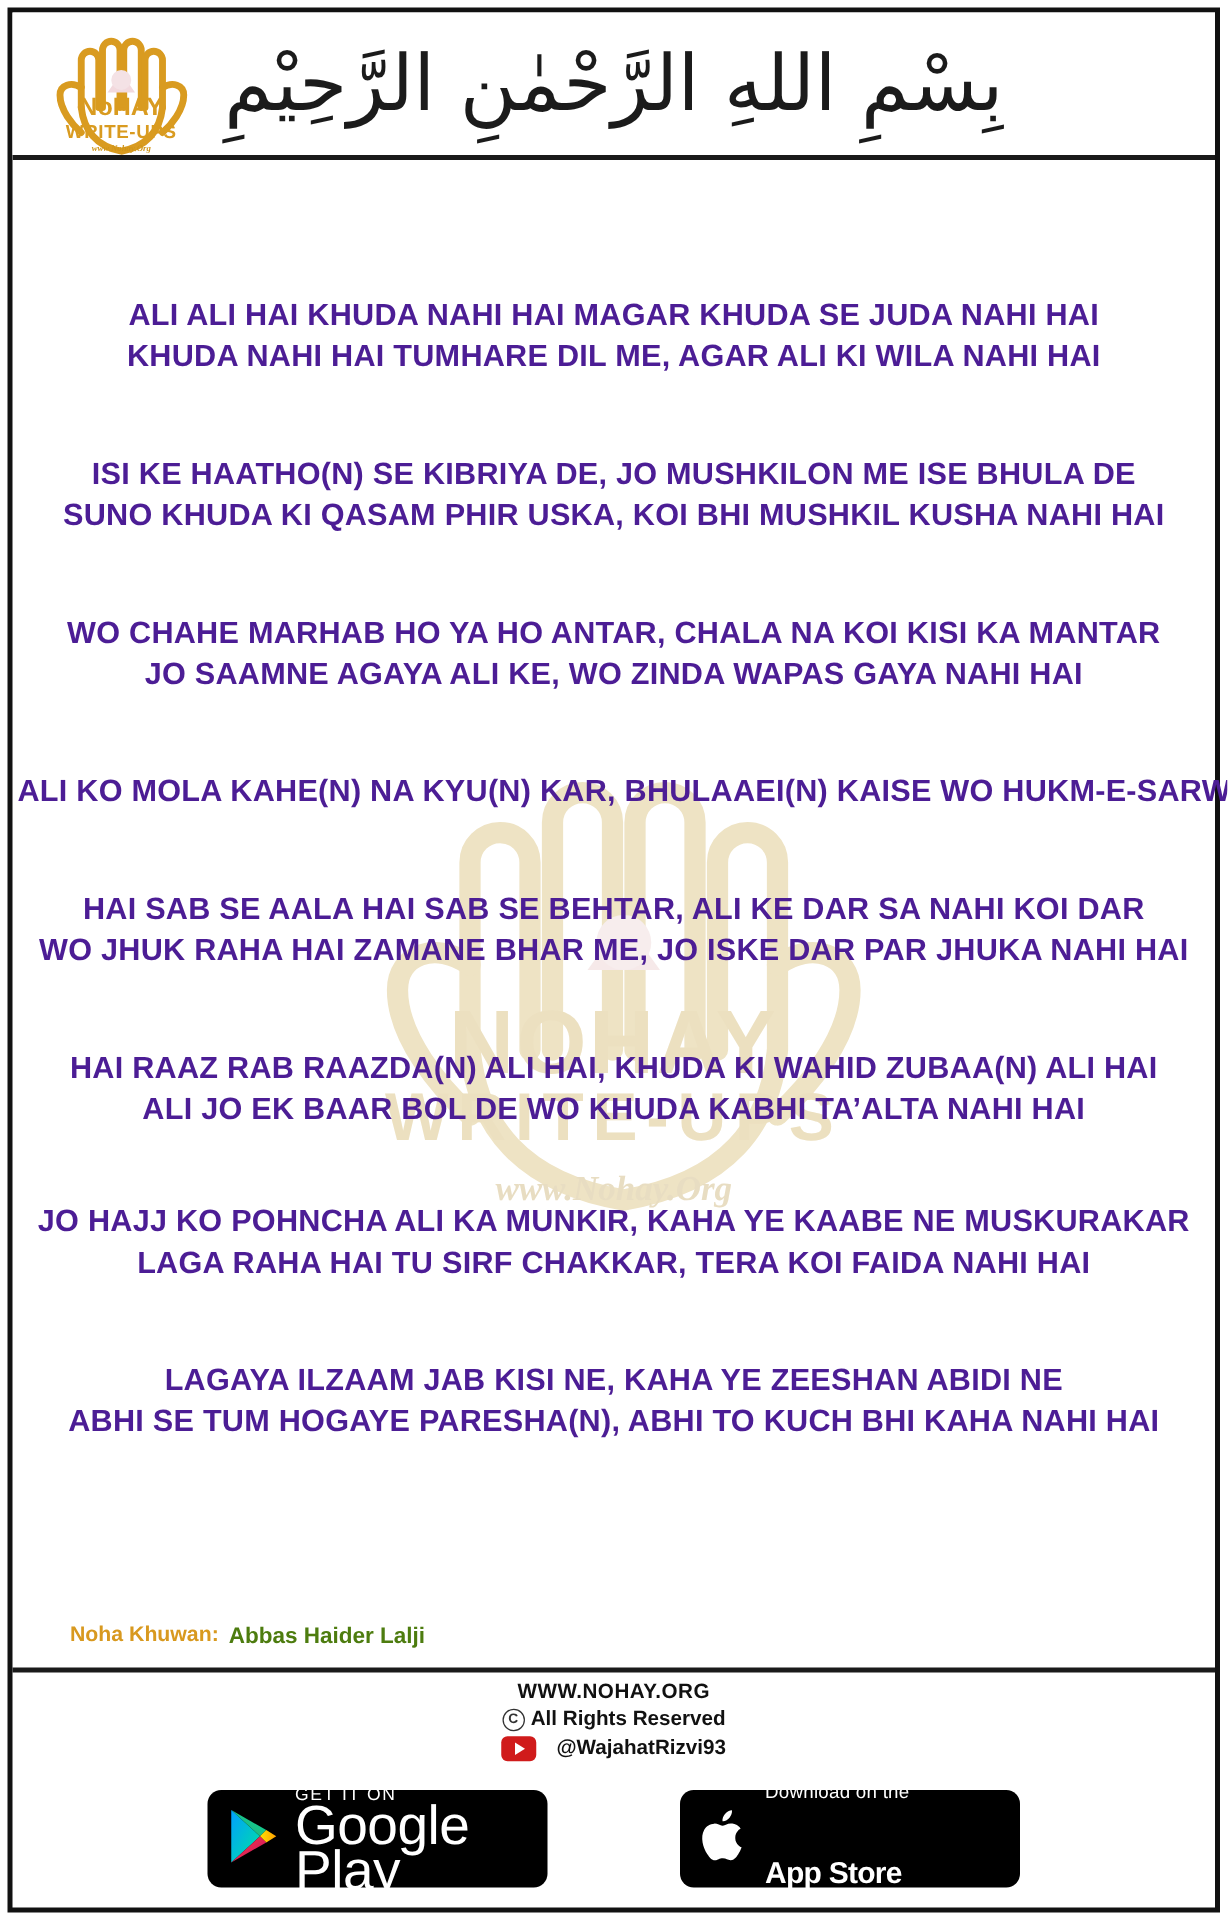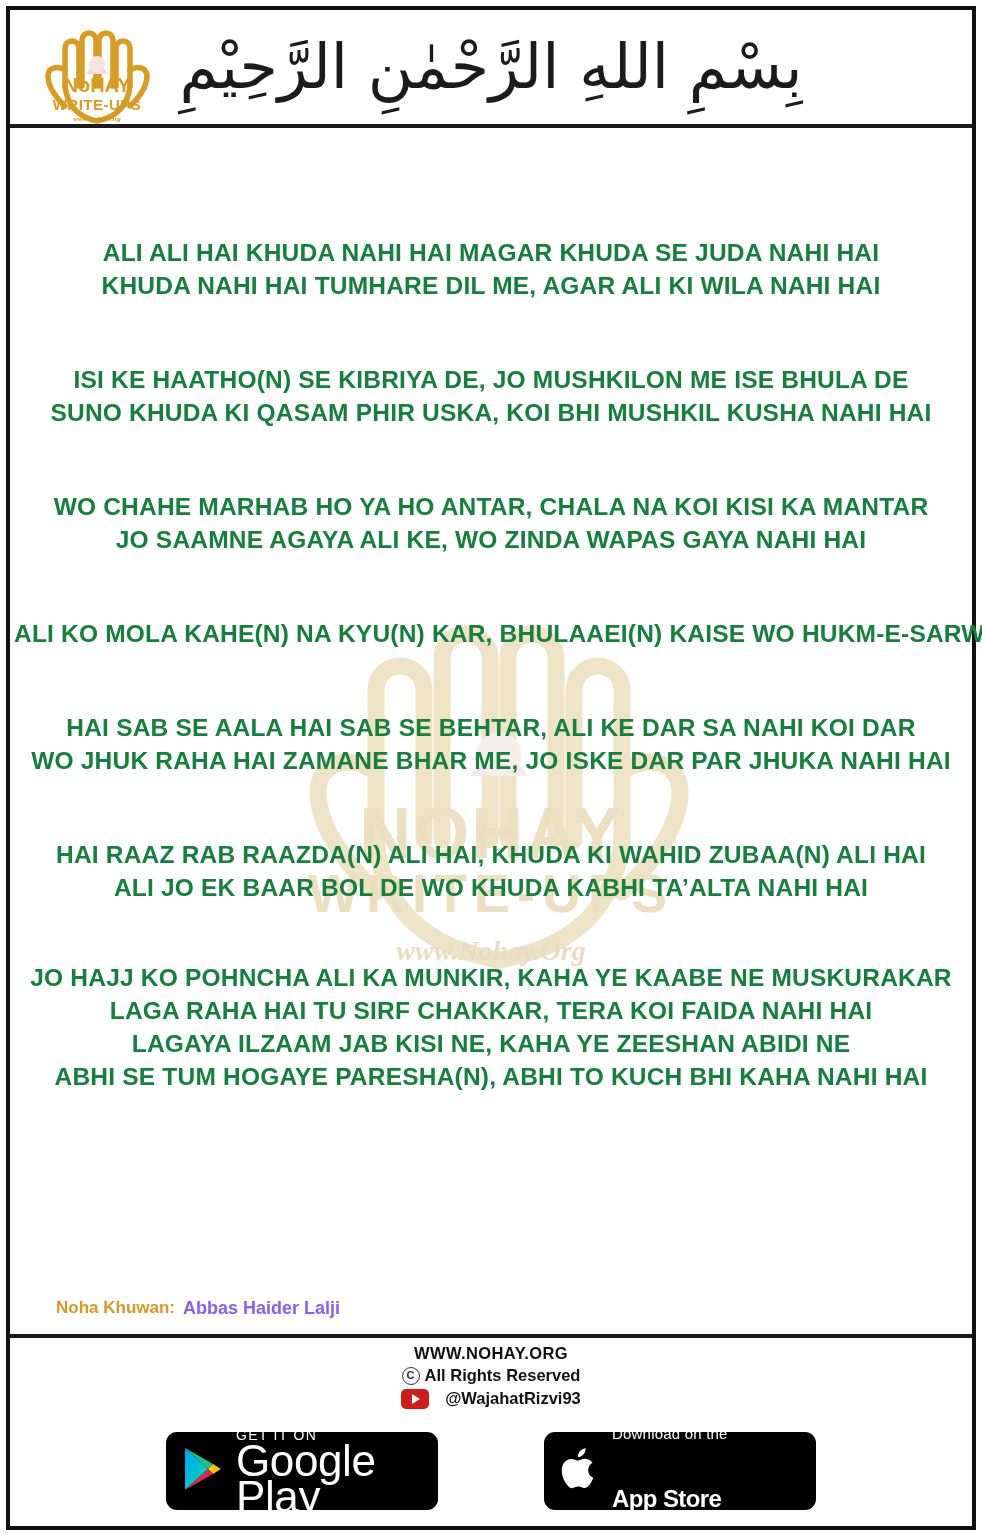--- a/index.html
+++ b/index.html
@@ -91,21 +91,21 @@
   .verse {
     text-align: center;
     margin: 0;
     padding: 0;
   }
   .verse .line {
     font-family: "Liberation Sans", sans-serif;
     font-weight: bold;
     font-size: 24.5px;
     letter-spacing: 0.2px;
-    color: #15803d;
+    color: #4c1d95;
     line-height: 33px;
     white-space: nowrap;
   }
 
   
   .khuwan-strip {
     position: absolute;
     left: 10px;
     top: 1282px;
     width: 962px;
@@ -120,21 +120,21 @@
   }
   .khuwan-label {
     font-size: 17px;
     font-weight: bold;
     color: #d8991f;
     margin-left: 18px;
   }
   .khuwan-name {
     font-size: 18px;
     font-weight: bold;
-    color: #8b5cf6;
+    color: #4d7c0f;
     margin-left: 8px;
   }
 
   
   .footer-credit {
     position: absolute;
     left: 0;
     top: 1342px;
     width: 982px;
     text-align: center;
@@ -318,21 +318,21 @@
     <div class="verse" style="margin-top:61px;">
       <div class="line">HAI RAAZ RAB RAAZDA(N) ALI HAI, KHUDA KI WAHID ZUBAA(N) ALI HAI</div>
       <div class="line">ALI JO EK BAAR BOL DE WO KHUDA KABHI TA’ALTA NAHI HAI</div>
     </div>
 
     <div class="verse" style="margin-top:57px;">
       <div class="line">JO HAJJ KO POHNCHA ALI KA MUNKIR, KAHA YE KAABE NE MUSKURAKAR</div>
       <div class="line">LAGA RAHA HAI TU SIRF CHAKKAR, TERA KOI FAIDA NAHI HAI</div>
     </div>
 
-    <div class="verse" style="">
+    <div class="verse" style="margin-top:61px;">
       <div class="line">LAGAYA ILZAAM JAB KISI NE, KAHA YE ZEESHAN ABIDI NE</div>
       <div class="line">ABHI SE TUM HOGAYE PARESHA(N), ABHI TO KUCH BHI KAHA NAHI HAI</div>
     </div>
 
   </div>
 
   <div class="khuwan-strip">
     <span class="khuwan-label">Noha Khuwan:</span>
     <span class="khuwan-name">Abbas Haider Lalji</span>
   </div>

